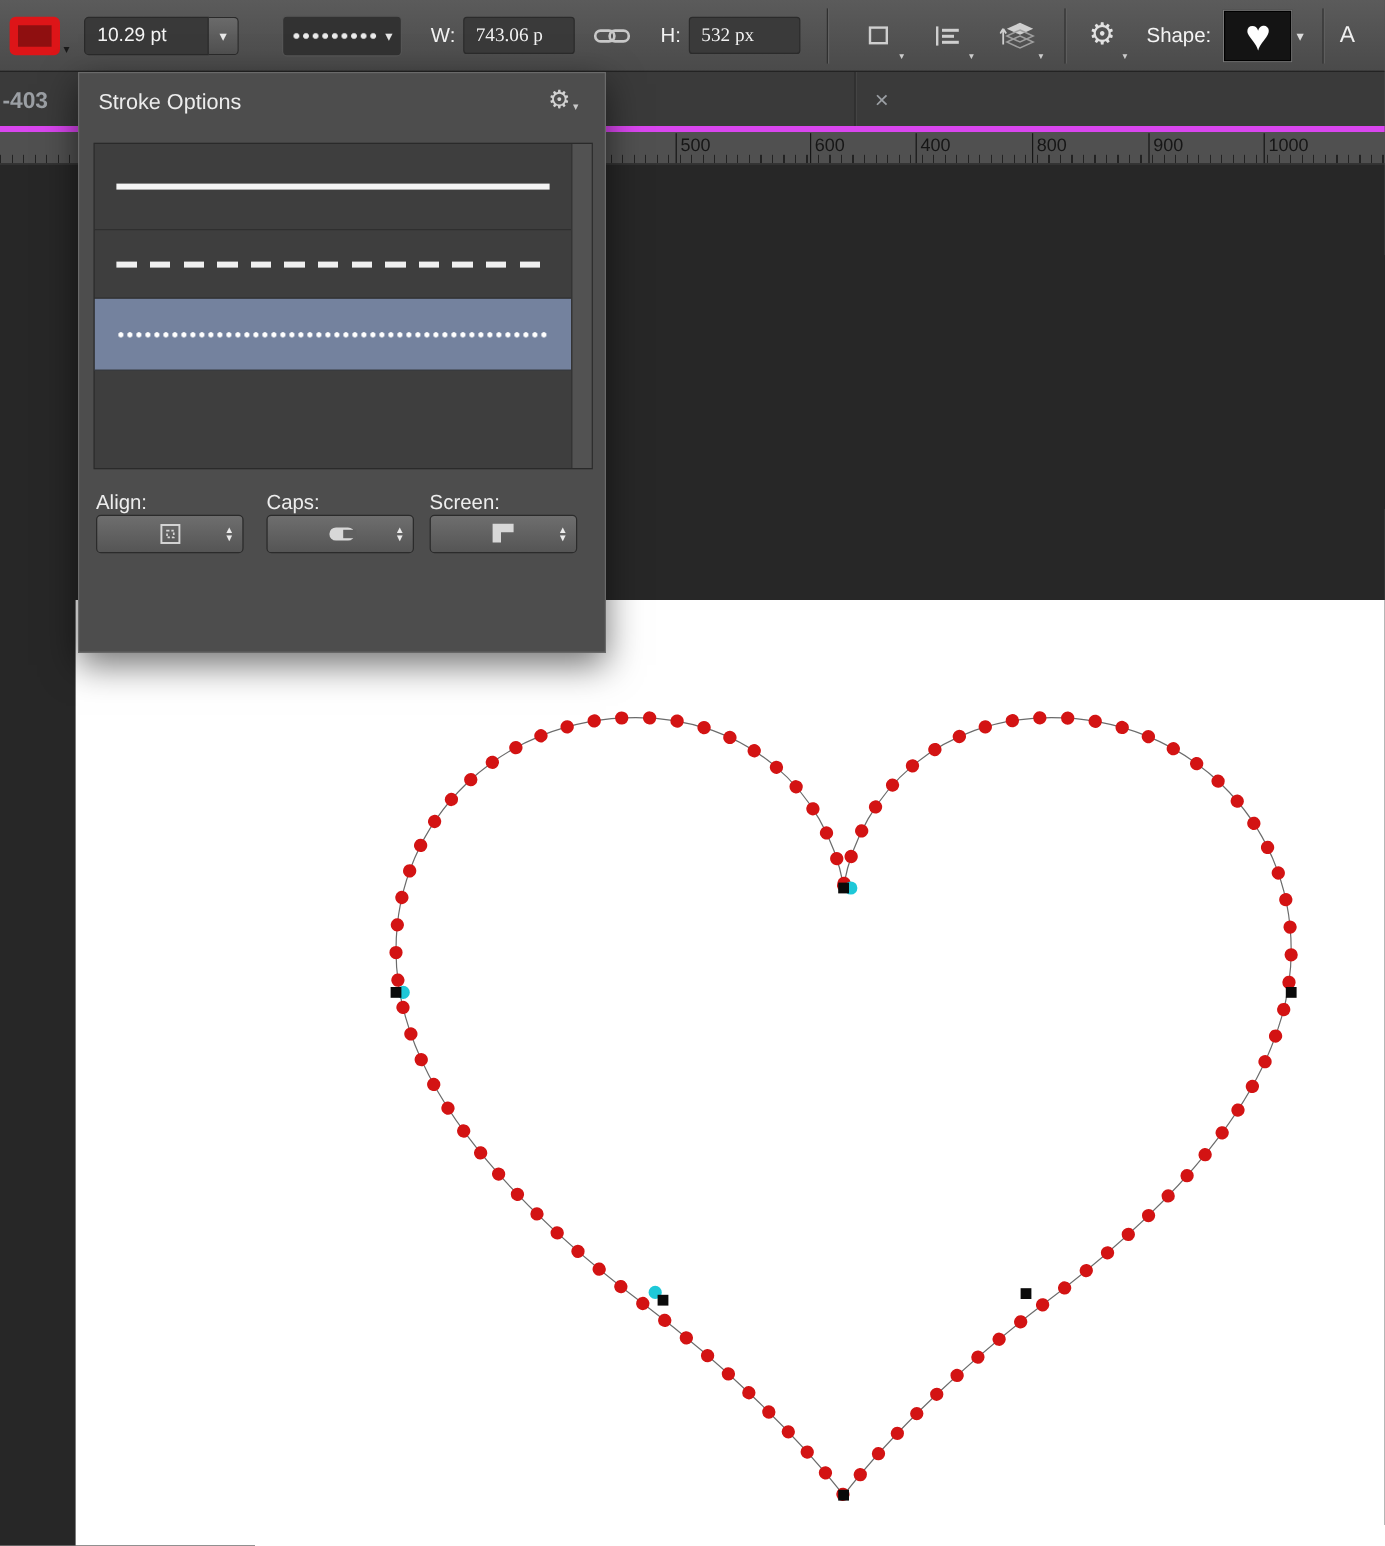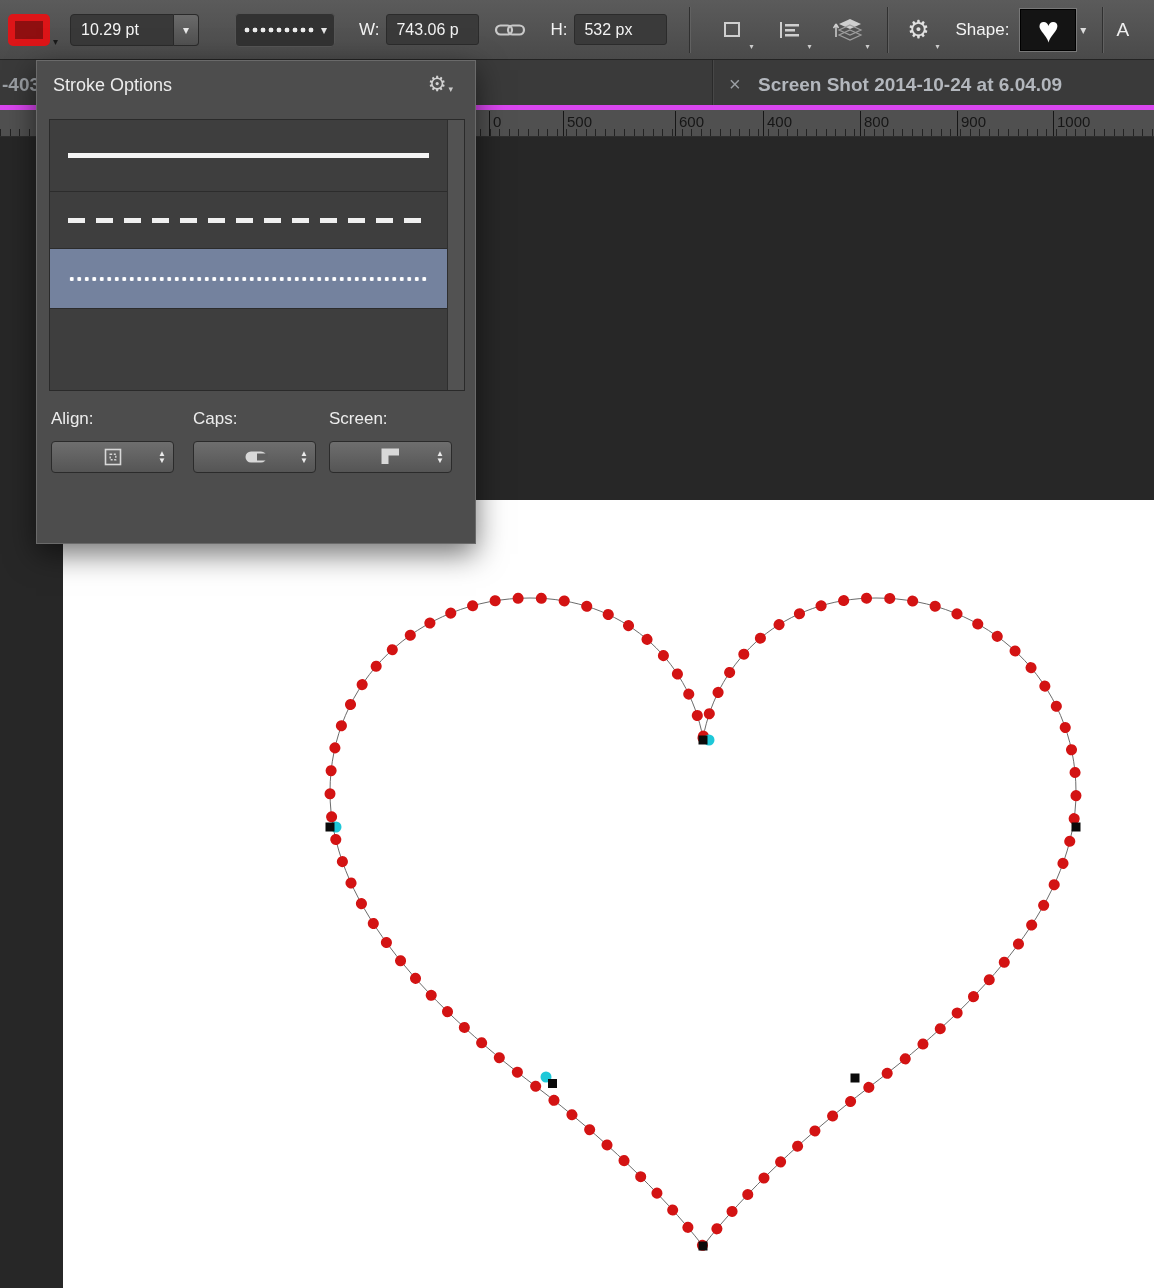--- a/index.html
+++ b/index.html
@@ -20,21 +20,21 @@
 
   .combo { display:flex; margin-left:12px; flex:0 0 auto;justify-content:flex-end; }
   .combo-field { width:104px; height:32px; background:#393939; border:1px solid #2a2a2a; border-radius:4px 0 0 4px; color:#f5f5f5; font-size:16px; line-height:30px; padding-left:10px; }
   .combo-btn { width:25px; height:32px; background:linear-gradient(#6a6a6a,#505050); border:1px solid #2a2a2a; border-left:none; border-radius:0 4px 4px 0; color:#e9e9e9; font-size:12px; display:flex; align-items:center; justify-content:center; }
 
   .style-dd { margin-left:36px; width:100px; height:34px; background:#323232; border:1px solid #565656; border-radius:4px; display:flex; align-items:center; padding:0 7px; flex:0 0 auto; }
   .dots-preview { flex:1; height:6px; background-image:radial-gradient(circle, #ececec 2.1px, rgba(0,0,0,0) 2.7px); background-size:8px 6px; background-position:0 50%; margin-right:6px; }
   .dd-caret { color:#e6e6e6; font-size:12px; }
 
   .bar-label { margin-left:24px; color:#f2f2f2; font-size:17px; flex:0 0 auto; }
-  .bar-field { margin-left:7px; width:93px; height:31px; background:#3a3a3a; border:1px solid #2b2b2b; border-radius:3px; color:#f2f2f2; font-size:16px; line-height:29px; padding-left:9px; flex:0 0 auto; overflow:hidden; white-space:nowrap; }
+  .bar-field { margin-left:7px; width:93px; height:31px; background:#3a3a3a; border:1px solid #2b2b2b; border-radius:3px; color:#f2f2f2; font-size:16px; line-height:29px; padding-left:9px; flex:0 0 auto; overflow:hidden; white-space:nowrap;font-family:Liberation Serif, serif; }
   .link-wrap { margin-left:15px; flex:0 0 auto; display:flex; align-items:center; }
 
   .sep { margin-left:22px; width:0; height:46px; border-left:1px solid #303030; border-right:1px solid #616161; flex:0 0 auto; }
 
   .tool-icon { position:relative; margin-left:24px; width:34px; height:42px; display:flex; align-items:center; justify-content:center; flex:0 0 auto; }
   .mini-caret { position:absolute; right:-4px; bottom:0; font-size:8px; color:#cccccc; }
   .gear-glyph { font-size:25px; color:#e2e2e2; line-height:1; }
 
   .shape-label { margin-left:20px; color:#f4f4f4; font-size:17px; flex:0 0 auto; }
   .shape-thumb { margin-left:10px; width:58px; height:44px; background:#141414; border:1px solid #787878; box-shadow:inset 0 0 0 1px #000; display:flex; align-items:center; justify-content:center; flex:0 0 auto; }
@@ -60,21 +60,21 @@
   
   .workspace { position:absolute; left:0; top:137px; width:1154px; height:1151px; background:#272727; z-index:1; }
   .canvas { position:absolute; left:63px; top:500px; width:1091px; height:788px; background:#ffffff; z-index:2; }
   .heart-svg { position:absolute; left:0; top:0; z-index:5; }
   .heart-outline { fill:none; stroke:#6b6b6b; stroke-width:1; }
   .heart-dots { fill:none; stroke:#d31313; stroke-width:11; stroke-linecap:round; stroke-dasharray:0.1 23; }
   .anchor { fill:#0a0a0a; }
   .anchor-cyan { fill:#1ec8d8; }
 
   
-  .popup { position:absolute; left:36px; top:60px; width:440px; height:484px; background:#4d4d4d; border:1px solid #6a6a6a; box-shadow:0 10px 28px rgba(0,0,0,.55); z-index:50; }
+  .popup { position:absolute; left:65px; top:60px; width:440px; height:484px; background:#4d4d4d; border:1px solid #6a6a6a; box-shadow:0 10px 28px rgba(0,0,0,.55); z-index:50; }
   .popup-title { position:absolute; left:16px; top:14px; font-size:18px; color:#ececec; }
   .popup-gear { position:absolute; right:22px; top:12px; display:flex; align-items:flex-end; }
   .popup-gear .gear-glyph { font-size:21px; color:#d2d2d2; }
   .gear-caret { font-size:9px; color:#c9c9c9; margin-left:2px; }
 
   .style-list { position:absolute; left:12px; top:58px; width:416px; height:272px; background:#3e3e3e; border:1px solid #2a2a2a; }
   .list-rows { position:absolute; left:0; top:0; right:17px; bottom:0; display:flex; flex-direction:column; }
   .style-row { display:flex; align-items:center; border-bottom:1px solid #2c2c2c; background:#3e3e3e; }
   .row-solid { height:72px; }
   .row-dashed { height:57px; }
@@ -82,21 +82,21 @@
   .row-empty { flex:1; border-bottom:none; }
   .line-solid { flex:1; height:5px; margin:0 18px; background:#f5f5f5; }
   .line-dashed { flex:1; height:5px; margin:0 18px; background:repeating-linear-gradient(90deg, #f0f0f0 0 17px, transparent 17px 28px); }
   .line-dotted { flex:1; height:6px; margin:0 18px; background-image:radial-gradient(circle, #ffffff 1.9px, rgba(0,0,0,0) 2.4px); background-size:7.5px 6px; background-position:0 50%; }
   .list-scrollbar { position:absolute; right:0; top:0; bottom:0; width:17px; background:#525252; border-left:1px solid #2e2e2e; }
 
   .ctrl { position:absolute; width:124px; }
   .ctrl-align { left:14px; top:348px; }
   .ctrl-caps { left:156px; top:348px; }
   .ctrl-corners { left:292px; top:348px; }
-  .ctrl-label { display:block; font-size:17px; color:#ededed; margin-bottom:12px; }
+  .ctrl-label { display:block; font-size:17px; color:#ededed; }
   .ctrl-select { position:relative; width:123px; height:32px; background:linear-gradient(#6e6e6e,#555555); border:1px solid #2b2b2b; border-radius:4px; display:flex; align-items:center; justify-content:center; cursor:default; }
   .stepper { position:absolute; right:7px; top:50%; transform:translateY(-50%); display:flex; flex-direction:column; font-size:8px; line-height:7px; color:#ececec; }
 
   .more-btn { position:absolute; left:122px; top:440px; width:196px; height:32px; background:linear-gradient(#707070,#575757); border:1px solid #2a2a2a; border-radius:4px; color:#f2f2f2; font-size:16px; font-family:"Liberation Sans", sans-serif; text-align:center; line-height:30px; }
 </style>
 </head>
 <body>
 
 <div class="options-bar">
   <div class="swatch">
@@ -172,21 +172,20 @@
   <span class="shape-caret">▾</span>
 
   <div class="sep" style="margin-left:16px;"></div>
   <span class="partial-a">A</span>
 </div>
 
 <div class="tab-bar">
   <span class="tab-text tab-partial">-403</span>
   <div class="tab-sep"></div>
   <span class="tab-close">×</span>
-  <span class="tab-text tab-active">Screen Shot 2014-10-24 at 6.04.09</span>
 </div>
 
 <div class="ruler">
   <div class="ruler-minor"></div>
   <span class="ruler-num" style="left:489px">0</span>
   <span class="ruler-num" style="left:563px">500</span>
   <span class="ruler-num" style="left:675px">600</span>
   <span class="ruler-num" style="left:763px">400</span>
   <span class="ruler-num" style="left:860px">800</span>
   <span class="ruler-num" style="left:957px">900</span>

